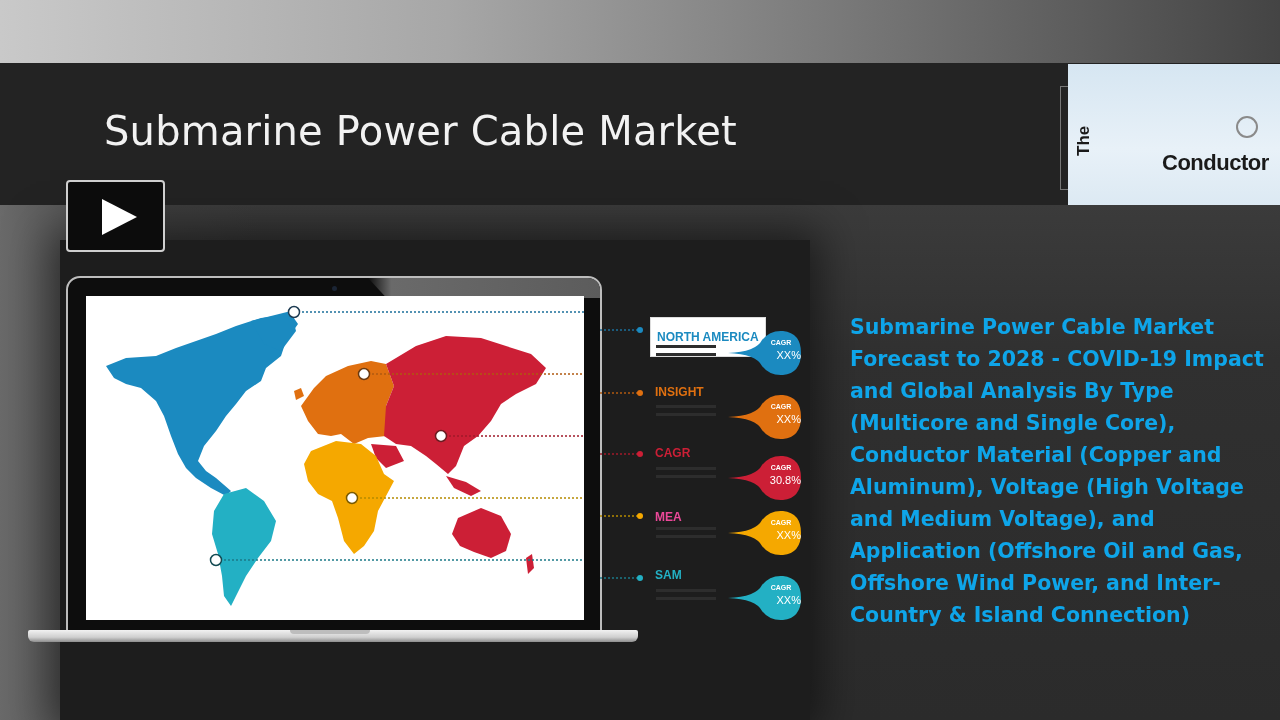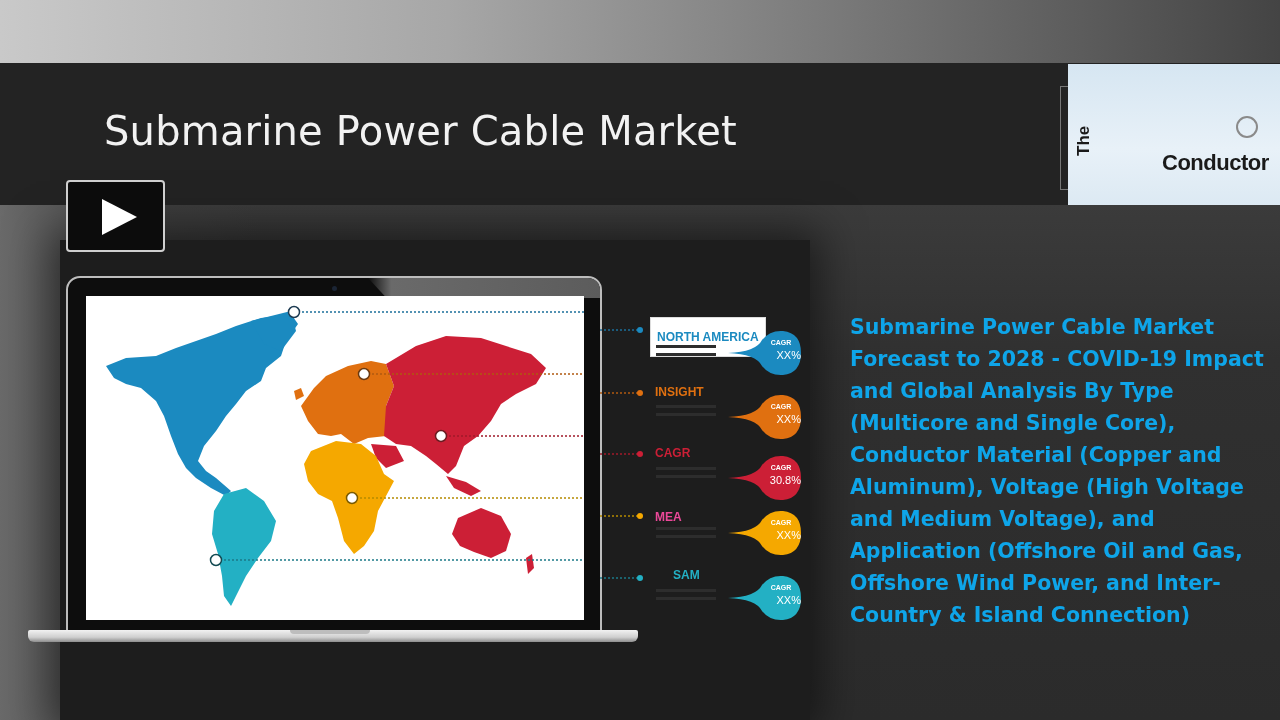--- a/index.html
+++ b/index.html
@@ -211,21 +211,21 @@
     <span></span>
     <span></span>
   </div>
 
 <div class="region" style="top:510px;color:#ec4899;">MEA</div>
 <div class="sub-lines" style="top:522px;">
     <span></span>
     <span></span>
   </div>
 
-<div class="region" style="top:568px;color:#23b0c4;margin-left:18px;">SAM</div>
+<div class="region" style="top:568px;color:#23b0c4;">SAM</div>
 <div class="sub-lines" style="top:584px;">
     <span></span>
     <span></span>
   </div>
 
 <div class="drop" style="left:728px;top:330px;">
   <svg width="74" height="46" viewBox="0 0 74 46">
       <path d="M0,23 Q28,22 34,10 Q42,0 55,1 Q73,3 73,23 Q73,43 55,45 Q42,46 34,36 Q28,24 0,23 Z" fill="#1b8ac0"></path>
     </svg>
   <div class="cagr">CAGR</div>

